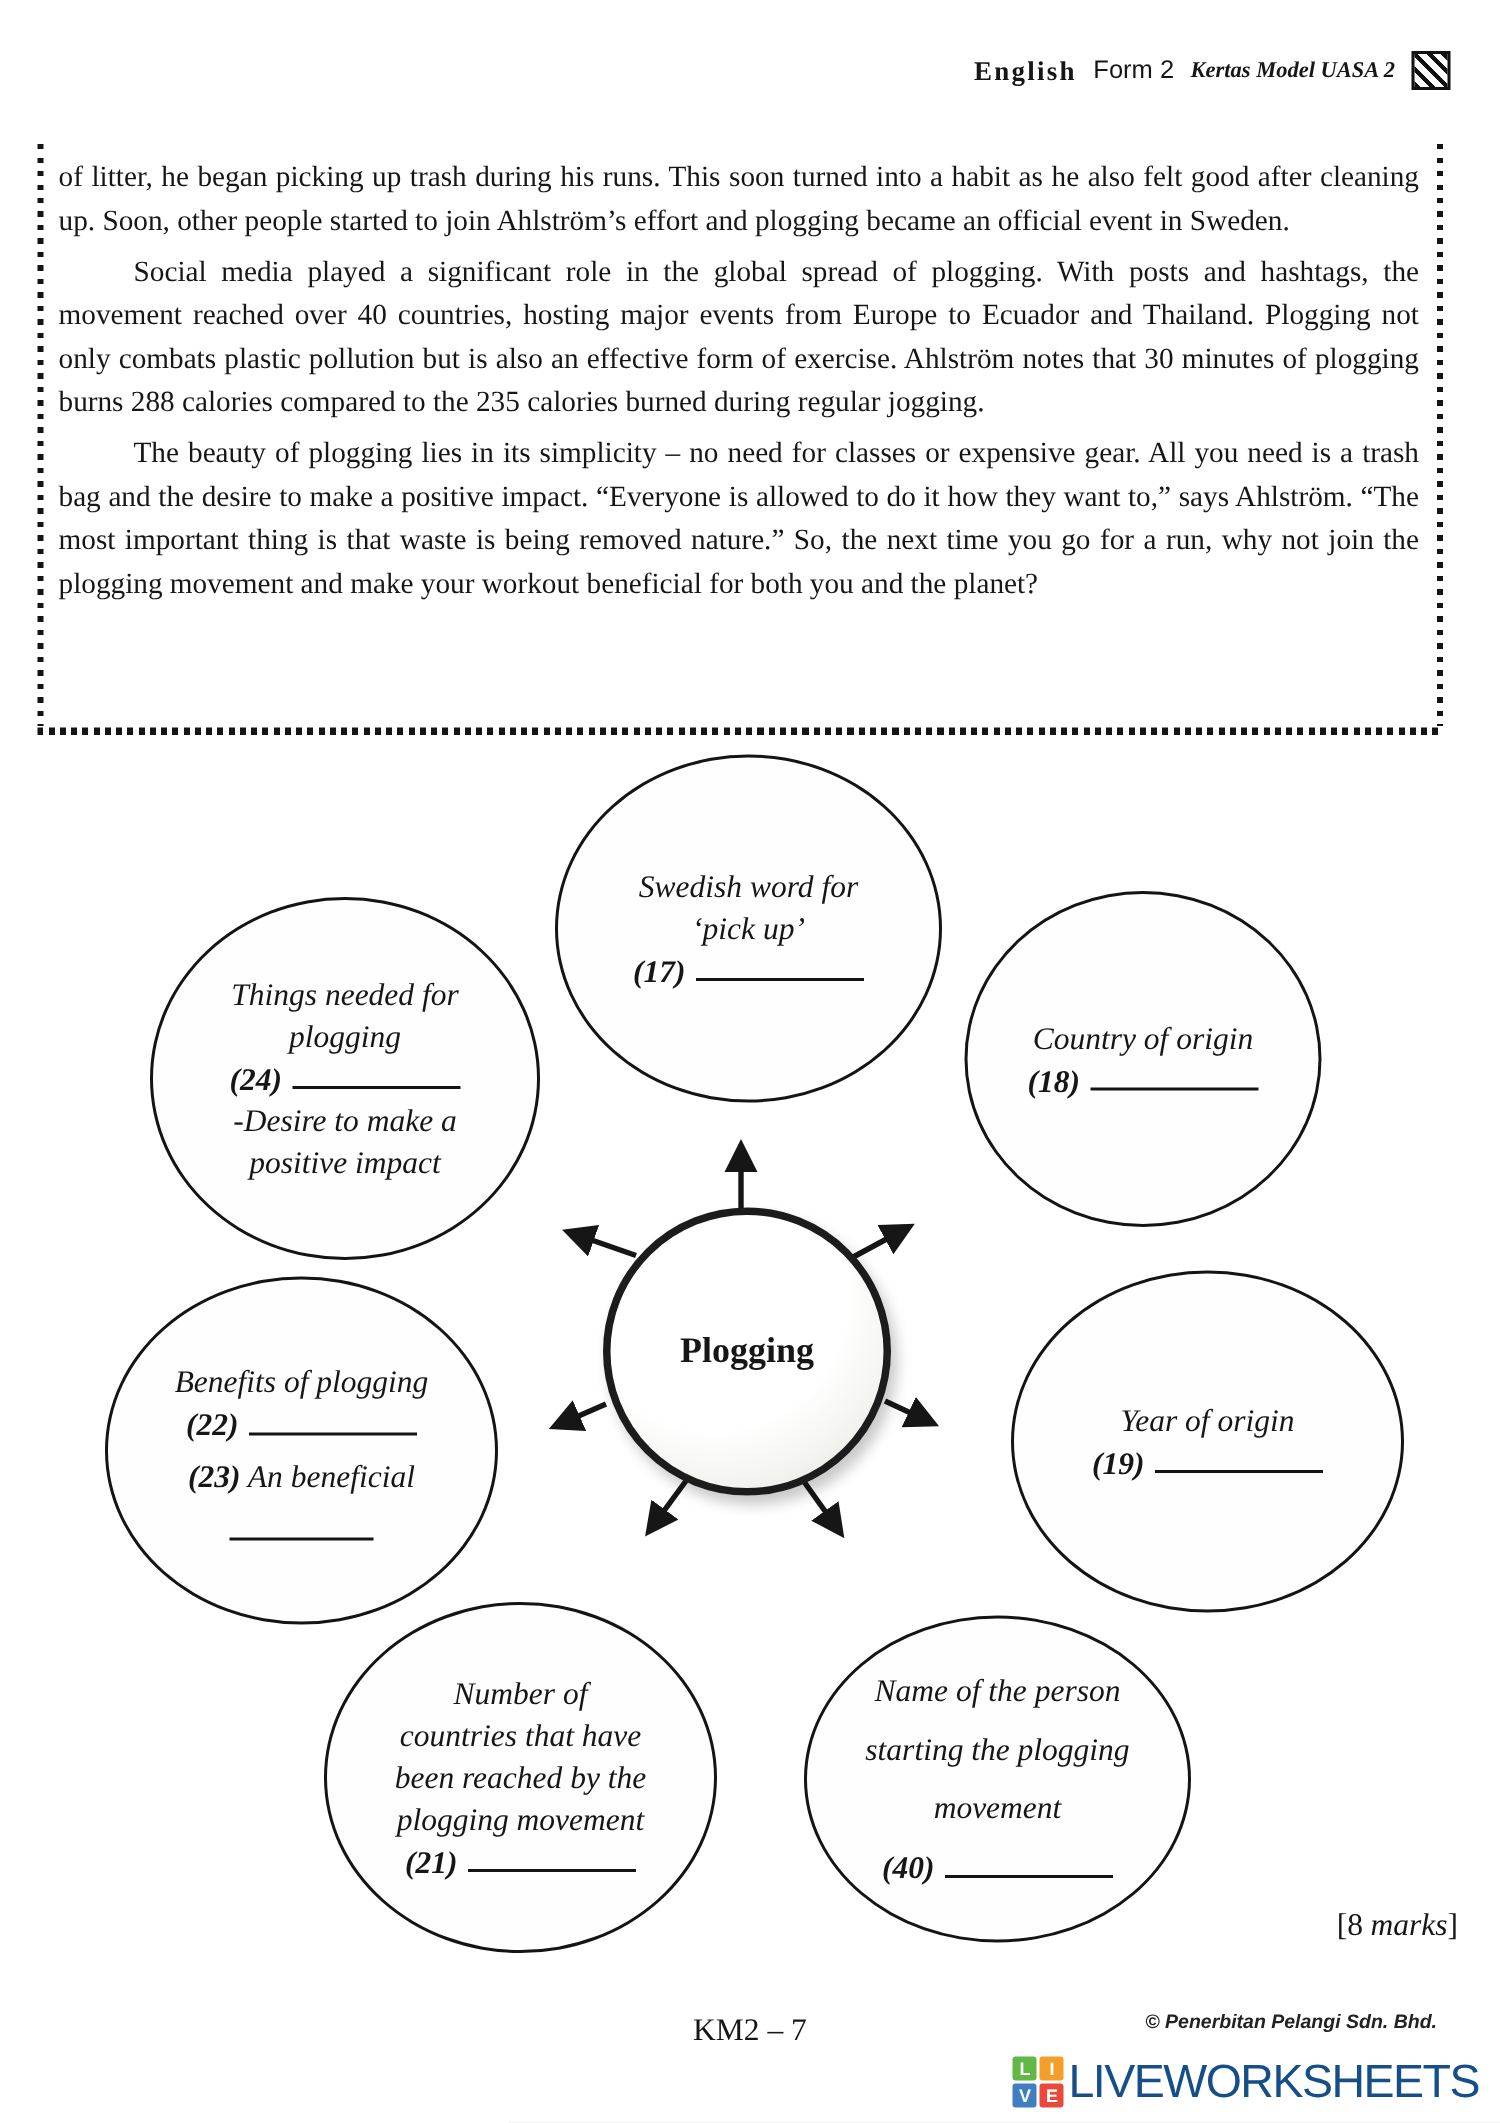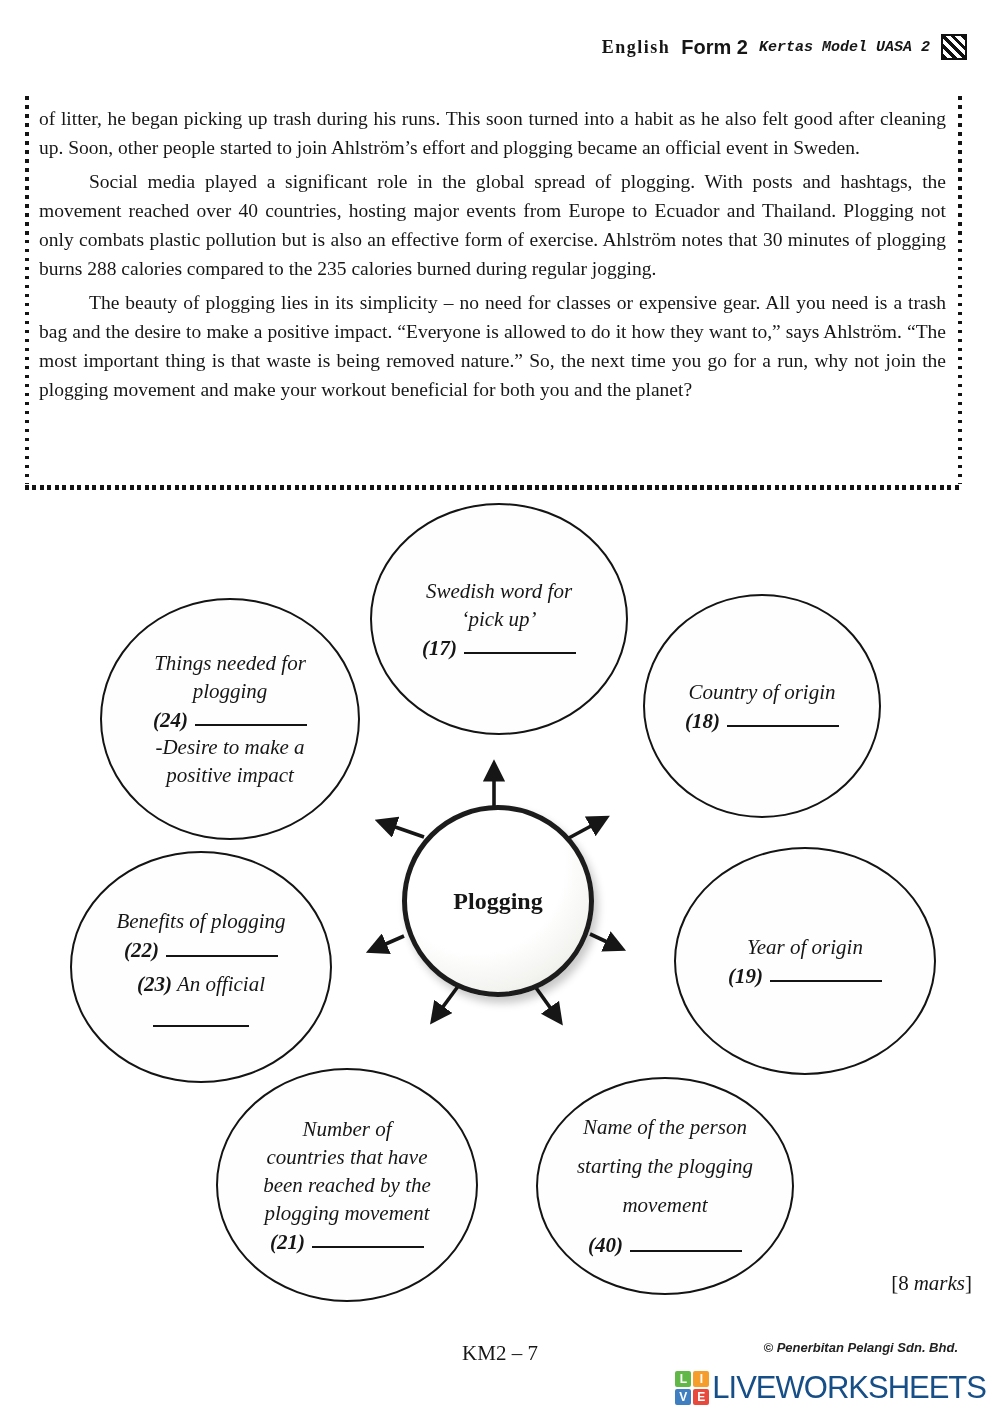--- a/index.html
+++ b/index.html
@@ -5,22 +5,22 @@
   html,body{margin:0;padding:0;background:#e8e8e6;}
   .page{
     position:relative;width:1000px;height:1415px;margin:0 auto;
     background:#ffffff;overflow:hidden;
     font-family:"Liberation Serif", serif;color:#161616;
   }
 
   
   .header{position:absolute;top:34px;right:33px;display:flex;align-items:center;gap:11px;}
   .hdr-subject{font-family:"Liberation Serif",serif;font-weight:700;font-size:18px;letter-spacing:1.5px;}
-  .hdr-form{font-family:"Liberation Sans",sans-serif;font-weight:700;font-size:20px;text-align:center;}
-  .hdr-paper{font-family:Liberation Mono, monospace;font-style:italic;font-size:15px;font-weight:600;}
+  .hdr-form{font-family:"Liberation Sans",sans-serif;font-weight:400;font-size:17px;text-align:center;}
+  .hdr-paper{font-family:Liberation Serif, serif;font-style:italic;font-size:15px;font-weight:600;}
   .hdr-icon{width:26px;height:26px;border:2px solid #111;box-sizing:border-box;
     background:repeating-linear-gradient(45deg,#111 0 3px,#fff 3px 7px);}
 
   
   .passage-box{position:absolute;left:25px;top:96px;width:937px;height:394px;box-sizing:border-box;}
   .dot-left,.dot-right{position:absolute;top:0;bottom:6px;width:4px;
     background:repeating-linear-gradient(180deg,#141414 0 3.5px,transparent 3.5px 9px);}
   .dot-left{left:0;}
   .dot-right{right:0;}
   .dot-bottom{position:absolute;left:0;right:0;bottom:0;height:5px;
@@ -139,21 +139,21 @@
       </div>
     </div>
 
     <div class="node" style="left:70px;top:851px;width:262px;height:232px;">
       <div class="row">Benefits of plogging</div>
       <div class="row">
         <span class="num">(22)</span><span class="blank"></span>
       </div>
       <div class="row gap">
         <span class="num">(23)</span>
-        <span>An official</span>
+        <span>An beneficial</span>
       </div>
       <span class="blank solo"></span>
     </div>
 
     <div class="node" style="left:674px;top:847px;width:262px;height:228px;">
       <div class="row">Year of origin</div>
       <div class="row">
         <span class="num">(19)</span><span class="blank"></span>
       </div>
     </div>

